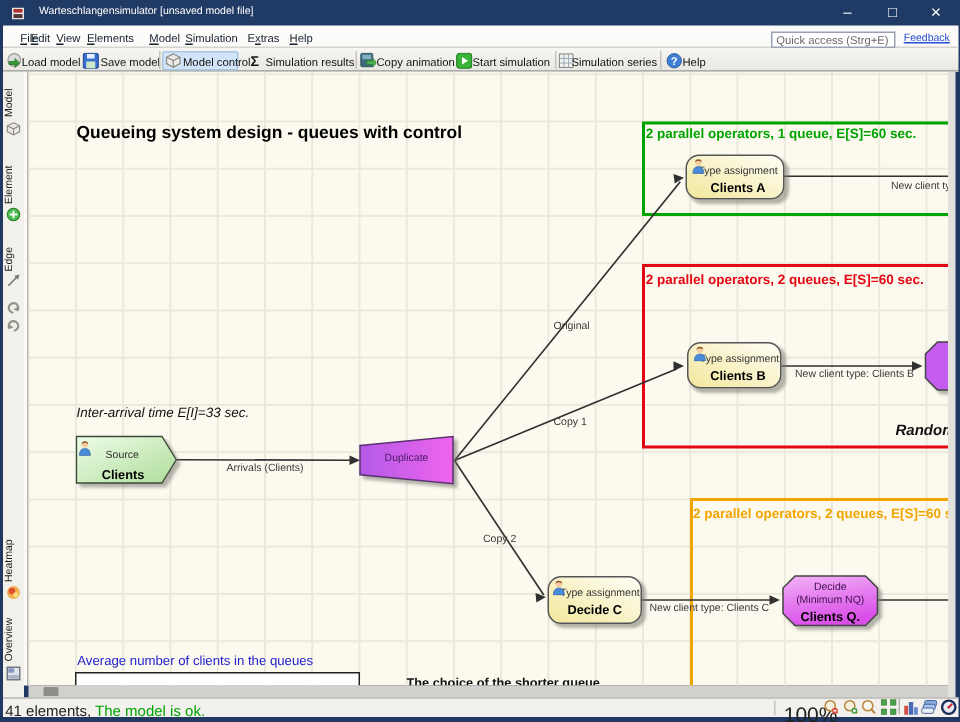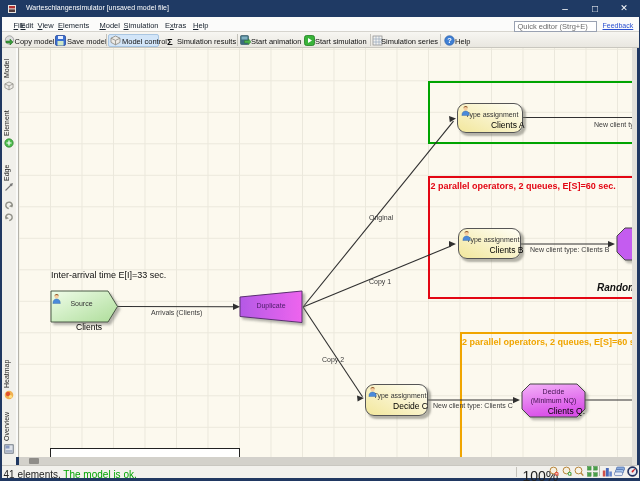--- a/index.html
+++ b/index.html
@@ -25,29 +25,29 @@
 #rstrip{position:absolute;left:632px;top:48px;width:5px;height:416.5px;background:#e3e1db}
 #statusbar{position:absolute;left:1.5px;top:464.5px;width:637px;height:13px;background:#f2f1ed;border-top:1px solid #c9c7c1}
 #statustxt{position:absolute;left:2px;top:3px;font-size:10px;color:#222}
 #zoomtxt{position:absolute;left:521px;top:2.5px;font-size:14px;color:#222}
 
 .ct{position:absolute;white-space:nowrap}
 #bigtitle{left:32px;top:34px;font-size:11.6px;font-weight:bold;color:#000}
 #greentxt{left:411.5px;top:36px;font-size:9px;font-weight:bold;color:#00a400}
 #redtxt{left:411.5px;top:132.5px;font-size:9px;font-weight:bold;color:#e30613}
 #orangetxt{left:443px;top:288.5px;font-size:9px;font-weight:bold;color:#f0a500}
-#interarrival{left:32px;top:221.5px;font-size:9px;color:#111}
+#interarrival{left:32px;top:221.5px;font-size:9px;font-style:italic;color:#111}
 #randomtxt{left:578px;top:234px;font-size:10px;font-style:italic;font-weight:bold;color:#111}
 #bluetxt{left:32.5px;top:386.5px;font-size:8.8px;color:#2222cc}
 #choicetxt{left:252px;top:401.5px;font-size:8.5px;font-weight:bold;color:#111}
 .elabel{position:absolute;white-space:nowrap;font-size:7px;color:#3a3a3a}
 .gbox{position:absolute;border:2px solid}
 
 .nt1{position:absolute;white-space:nowrap;font-size:7px;color:#333;text-align:center}
-.nt2{position:absolute;white-space:nowrap;font-size:8.5px;font-weight:normal;color:#000;text-align:right}
+.nt2{position:absolute;white-space:nowrap;font-size:8.5px;font-weight:bold;color:#000;text-align:center}
 .node{position:absolute;border:1px solid #555;border-radius:9px;background:linear-gradient(to top right,#f2e79c,#fffef6);box-shadow:2.5px 2.5px 2px rgba(120,120,110,0.55)}
 </style></head><body>
 <div id="frame"></div>
 <div id="titlebar">
  <svg id="appicon" viewBox="0 0 8 8">
       <rect x="0" y="0" width="8" height="8" fill="#e8e4e0"></rect>
       <rect x="1" y="1" width="6" height="2.4" fill="#b03030"></rect>
       <rect x="1" y="4.4" width="6" height="2.6" fill="#503838"></rect>
     </svg>
  <div id="titletxt">Warteschlangensimulator [unsaved model file]</div>
@@ -57,51 +57,51 @@
 </div>
 <div id="menubar">
  <div class="menuitem" style="left:12px"><u>F</u>ile</div>
  <div class="menuitem" style="left:19px"><u>E</u>dit</div>
  <div class="menuitem" style="left:36px"><u>V</u>iew</div>
  <div class="menuitem" style="left:56.5px"><u>E</u>lements</div>
  <div class="menuitem" style="left:98px"><u>M</u>odel</div>
  <div class="menuitem" style="left:122px"><u>S</u>imulation</div>
  <div class="menuitem" style="left:163.5px">E<u>x</u>tras</div>
  <div class="menuitem" style="left:191.5px"><u>H</u>elp</div>
- <div id="qa">Quick editor (Strg+E)</div>
+ <div id="qa">Quick access (Strg+E)</div>
  <div id="feedback">Feedback</div>
 </div>
 <div id="toolbar">
  <div id="medbtn"></div>
  <svg class="abs" style="left:2px;top:2.5px" width="11" height="11" viewBox="0 0 11 11">
       <circle cx="5.5" cy="5" r="4.2" fill="#ddd" stroke="#999" stroke-width="0.8"></circle>
       <path d="M2 6 L6 6 L6 4 L9 7 L6 10 L6 8 L2 8 Z" fill="#3a9a3a" stroke="#1d6f1d" stroke-width="0.5"></path>
     </svg>
- <div class="tbtxt" style="left:13px">Copy model</div>
+ <div class="tbtxt" style="left:13px">Load model</div>
  <svg class="abs" style="left:53.5px;top:2.5px" width="11" height="11" viewBox="0 0 11 11">
       <rect x="0.5" y="0.5" width="10" height="10" rx="1.5" fill="#3a6fd0" stroke="#26479a" stroke-width="0.8"></rect>
       <rect x="3" y="1" width="5" height="3" fill="#e8f0ff"></rect>
       <rect x="2.5" y="6" width="6" height="4.5" fill="#cfe8c8"></rect>
     </svg>
  <div class="tbtxt" style="left:65.5px">Save model</div>
  <div class="tbsep" style="left:104px"></div>
  <svg class="abs" style="left:108.5px;top:2.5px" width="11" height="11" viewBox="0 0 11 11">
       <path d="M5.5 1 L10 3.2 L10 7.4 L5.5 9.8 L1 7.4 L1 3.2 Z" fill="#eceae6" stroke="#8a8880" stroke-width="0.8"></path>
       <path d="M1 3.2 L5.5 5.4 L10 3.2 M5.5 5.4 L5.5 9.8" fill="none" stroke="#8a8880" stroke-width="0.8"></path>
     </svg>
  <div class="tbtxt" style="left:120.5px">Model control</div>
  <div class="tbtxt" style="left:165.5px;font-size:9.5px;font-weight:bold;top:3.5px">Σ</div>
  <div class="tbtxt" style="left:175.5px">Simulation results</div>
  <div class="tbsep" style="left:235.5px"></div>
  <svg class="abs" style="left:238.5px;top:2.5px" width="11" height="11" viewBox="0 0 11 11">
       <rect x="0.5" y="0.5" width="8" height="9" rx="1" fill="#3d6b7d" stroke="#28505e" stroke-width="0.6"></rect>
       <rect x="1.5" y="1.5" width="6" height="3" fill="#7fb0c0"></rect>
       <path d="M4.5 5.5 L8.5 5.5 L8.5 3.8 L11 6.8 L8.5 9.8 L8.5 8 L4.5 8 Z" fill="#4db34d" stroke="#2d7a2d" stroke-width="0.5"></path>
     </svg>
- <div class="tbtxt" style="left:249.5px">Start animation</div>
+ <div class="tbtxt" style="left:249.5px">Copy animation</div>
  <svg class="abs" style="left:302.5px;top:2.5px" width="11" height="11" viewBox="0 0 11 11">
       <rect x="0.5" y="0.5" width="10" height="10" rx="2" fill="#39b339" stroke="#1f7f1f" stroke-width="0.8"></rect>
       <path d="M4 3 L8 5.5 L4 8 Z" fill="#fff"></path>
     </svg>
  <div class="tbtxt" style="left:313.5px">Start simulation</div>
  <div class="tbsep" style="left:368px"></div>
  <svg class="abs" style="left:370px;top:2.5px" width="11" height="11" viewBox="0 0 11 11">
       <rect x="1" y="1" width="9" height="9" fill="#f2f2f0" stroke="#888" stroke-width="0.7"></rect>
       <path d="M1 4 H10 M4 1 V10 M7 1 V10 M1 7 H10" stroke="#9ab" stroke-width="0.7"></path>
     </svg>
@@ -146,28 +146,32 @@
     <circle cx="6.5" cy="6.5" r="1.6" fill="#ffe080"></circle>
   </svg>
 <div class="vtab" style="top:409px;height:32px;left:3px">Overview</div>
 <svg class="abs" style="left:3.5px;top:444px" width="10" height="10" viewBox="0 0 10 10">
     <rect x="0.8" y="0.8" width="8.4" height="8.4" fill="#dfe3ea" stroke="#55606e" stroke-width="0.8"></rect>
     <rect x="1.5" y="1.5" width="4" height="3" fill="#8899c0"></rect>
     <rect x="1.5" y="6" width="7" height="2.5" fill="#aab4c8"></rect>
   </svg>
 
 <div id="canvas">
+ <div id="bigtitle" class="ct">Queueing system design - queues with control</div>
 
  <div class="gbox" style="left:409px;top:32.5px;width:240px;height:63.5px;border-color:#00a400"></div>
  <div class="gbox" style="left:408.5px;top:128px;width:240px;height:123px;border-color:#e30613"></div>
  <div class="gbox" style="left:441px;top:284px;width:210px;height:160px;border-color:#f0a500;border-bottom:none"></div>
+ <div id="greentxt" class="ct">2 parallel operators, 1 queue, E[S]=60 sec.</div>
  <div id="redtxt" class="ct">2 parallel operators, 2 queues, E[S]=60 sec.</div>
  <div id="orangetxt" class="ct">2 parallel operators, 2 queues, E[S]=60 sec.</div>
  <div id="interarrival" class="ct">Inter-arrival time E[I]=33 sec.</div>
  <div id="randomtxt" class="ct">Random queue choice</div>
+ <div id="bluetxt" class="ct">Average number of clients in the queues</div>
+ <div id="choicetxt" class="ct">The choice of the shorter queue</div>
 
  <div style="position:absolute;left:31px;top:399.5px;width:190px;height:30px;background:#fff;border:1.5px solid #222"></div>
 
  <svg style="position:absolute;left:0;top:0" width="613" height="409" viewBox="0 0 613 409">
   <defs>
    <linearGradient id="ggreen" x1="0" y1="0" x2="1" y2="1">
           <stop offset="0" stop-color="#effde9"></stop>
           <stop offset="1" stop-color="#aedd9a"></stop>
         </linearGradient>
    <linearGradient id="gpurp" x1="0" y1="0" x2="1" y2="0">
@@ -216,21 +220,21 @@
   <g filter="url(#sh)">
         <path d="M606 180 L616 180 L616 212 L606 212 L598 204 L598 188 Z" fill="#c45cf0" stroke="#444" stroke-width="1"></path>
       </g>
  </svg>
 
  <div class="node" style="left:438px;top:55px;width:65.5px;height:30px"></div>
  <div class="node" style="left:439px;top:180px;width:63px;height:31px"></div>
  <div class="node" style="left:346px;top:336px;width:63px;height:32px"></div>
 
  <div class="nt1" style="left:42.5px;top:251.5px;width:40px">Source</div>
- <div class="nt2" style="left:43px;top:274px;width:40px">Clients</div>
+ <div class="nt2" style="left:43px;top:263px;width:40px">Clients</div>
  <div class="nt1" style="left:221px;top:254px;width:62px;color:#4a1a66">Duplicate</div>
  <div class="nt1" style="left:445px;top:62.5px;width:56px">Type assignment</div>
  <div class="nt2" style="left:440.5px;top:72px;width:65px">Clients A</div>
  <div class="nt1" style="left:446px;top:187.5px;width:56px">Type assignment</div>
  <div class="nt2" style="left:441.5px;top:197px;width:63px">Clients B</div>
  <div class="nt1" style="left:353px;top:343.5px;width:56px">Type assignment</div>
  <div class="nt2" style="left:346px;top:353px;width:63px">Decide C</div>
  <div class="nt1" style="left:503px;top:340px;width:63px;color:#41104f">Decide</div>
  <div class="nt1" style="left:503px;top:349px;width:63px;color:#41104f">(Minimum NQ)</div>
  <div class="nt2" style="left:503px;top:357.5px;width:63px">Clients Q.</div>

